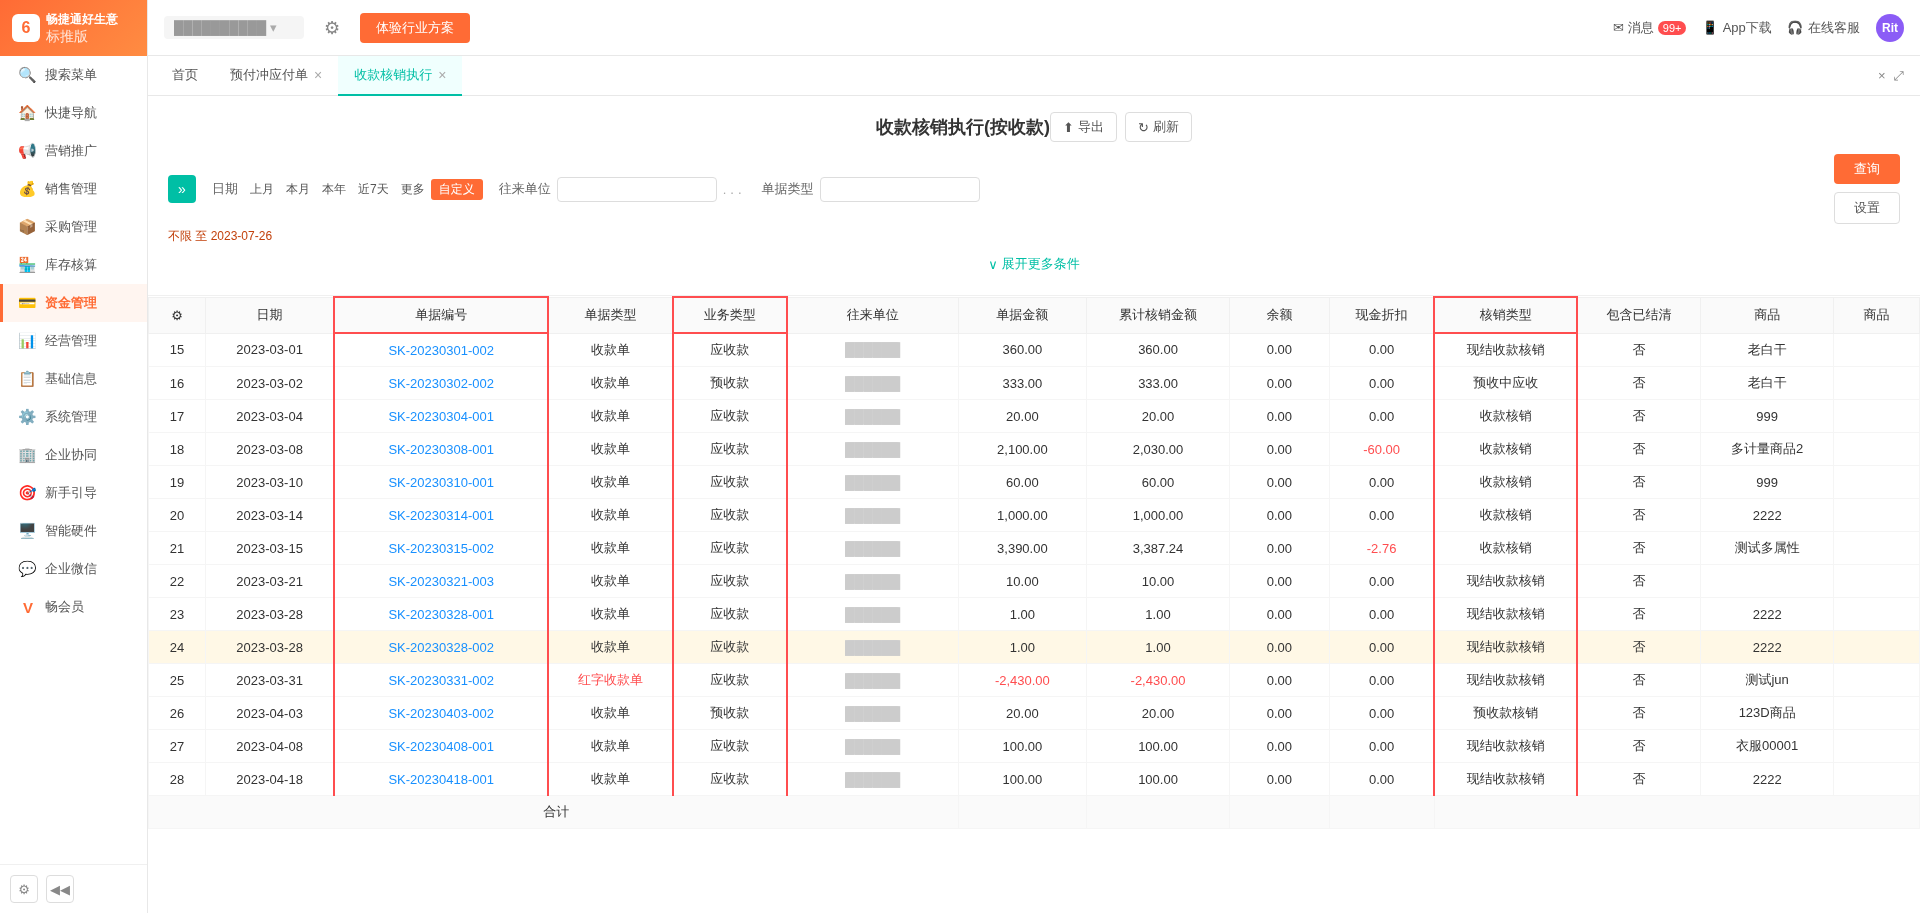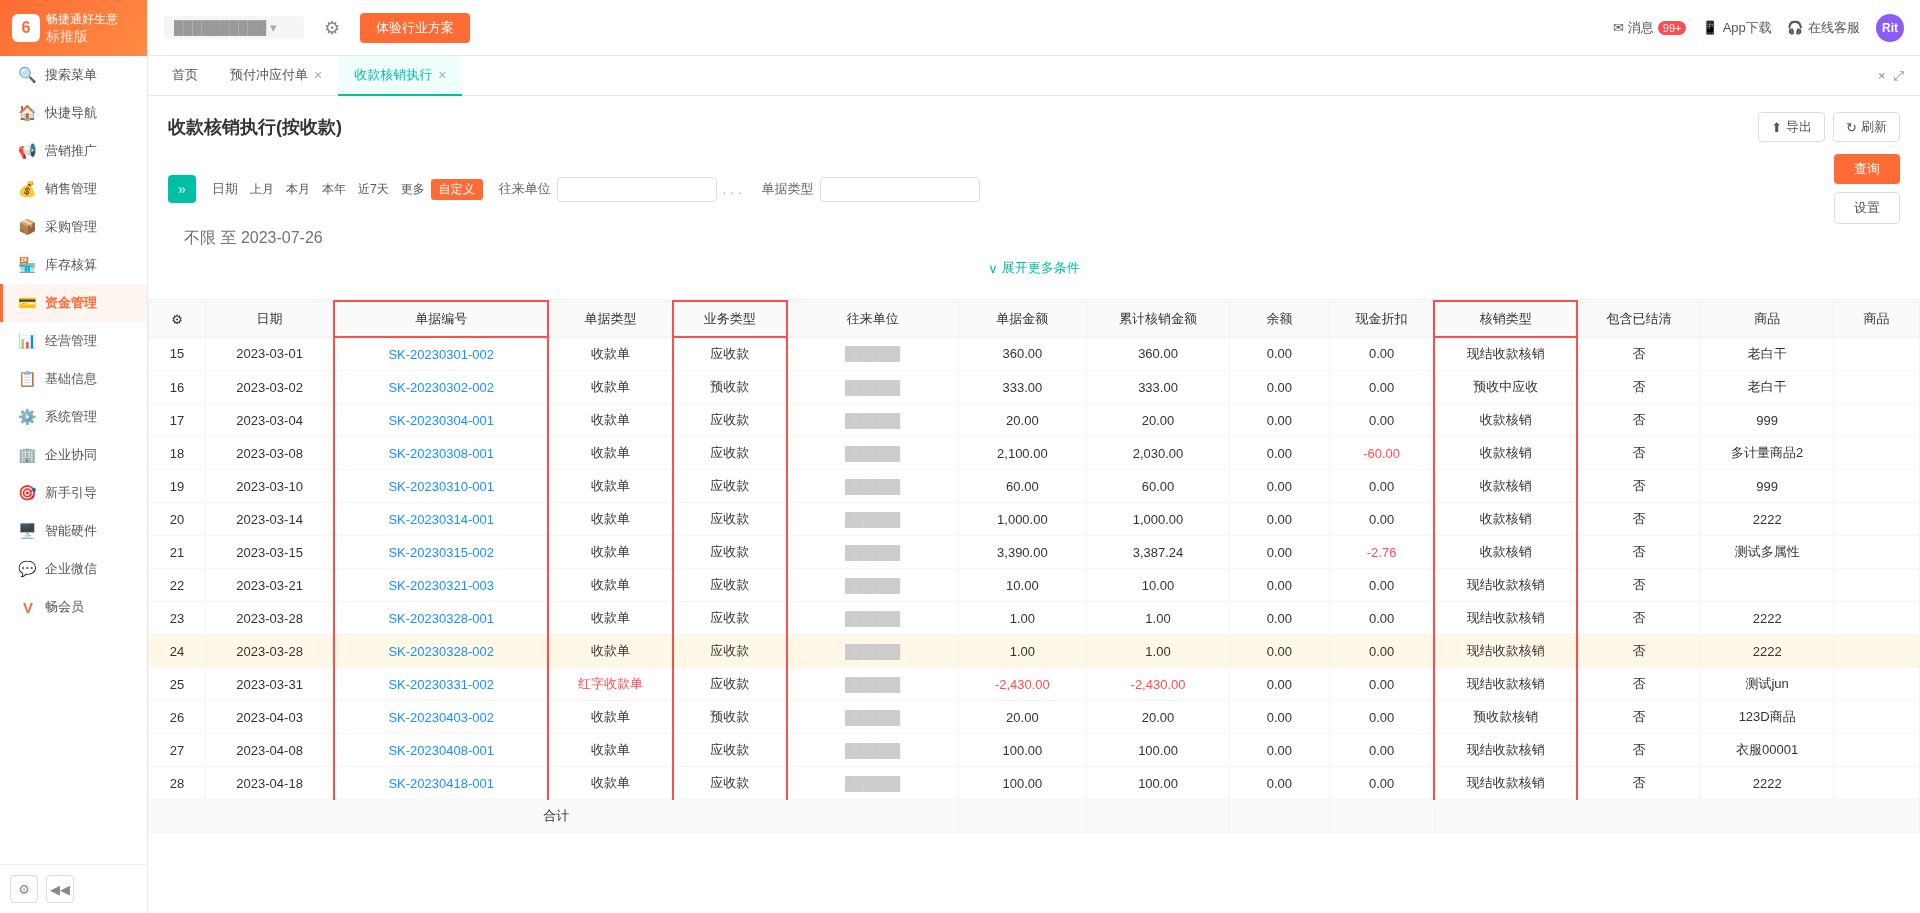--- a/index.html
+++ b/index.html
@@ -104,21 +104,21 @@
 
     
     .content { flex: 1; overflow: auto; background: #f0f2f5; padding: 0; }
     .page-inner { background: white; margin: 0; padding: 0; min-height: 100%; }
 
     
     .page-header {
       padding: 16px 20px 0;
       display: flex;
       align-items: center;
-      justify-content: space-between;
+      justify-content: center;
     }
     .page-title { font-size: 18px; font-weight: bold; color: #333; }
     .page-header-actions { display: flex; gap: 8px; }
     .btn-outline {
       border: 1px solid #ddd; background: white;
       padding: 5px 12px; border-radius: 4px; cursor: pointer;
       display: flex; align-items: center; gap: 4px; color: #555; font-size: 12px;
     }
 
     
@@ -143,21 +143,21 @@
     .filter-group { display: flex; align-items: center; gap: 6px; }
     .filter-label { color: #666; white-space: nowrap; }
     .filter-date-shortcuts { display: flex; }
     .date-shortcut {
       padding: 2px 6px; cursor: pointer; color: #555; border-radius: 3px; font-size: 12px;
     }
     .date-custom {
       background: #ff6b35; color: white;
       padding: 2px 8px; border-radius: 3px; font-size: 12px; cursor: pointer;
     }
-    .date-range { color: #737373; font-size: 16px; margin-top: 2px; margin-left: 16px; }
+    .date-range { color: #c2410c; font-size: 12px; margin-top: 2px; }
     .filter-input {
       border: 1px solid #ddd; border-radius: 4px; padding: 4px 10px;
       min-width: 160px; color: #333;
     }
     .filter-select {
       border: 1px solid #ddd; border-radius: 4px; padding: 4px 30px 4px 10px;
       min-width: 160px; color: #333; appearance: none; background: white;
       cursor: pointer;
     }
     .filter-dots { color: #aaa; letter-spacing: 4px; }
@@ -214,21 +214,21 @@
     .totals-row td { background: #fafafa; font-weight: 500; }
 
   </style>
 </head>
 <body>
 
 <div class="sidebar">
   <div class="sidebar-logo">
     <div class="sidebar-logo-icon">6</div>
     <div>
-      <div style="font-size:12px;font-weight:normal;">畅捷通好生意</div>
+      <div style="font-size:12px;font-weight:bold;">畅捷通好生意</div>
       <div style="font-size:14px;opacity:0.8;">标推版</div>
     </div>
   </div>
 
   <div class="sidebar-item">
     <span class="sidebar-item-icon">🔍</span>
     <span>搜索菜单</span>
   </div>
   <div class="sidebar-item">
     <span class="sidebar-item-icon">🏠</span>

